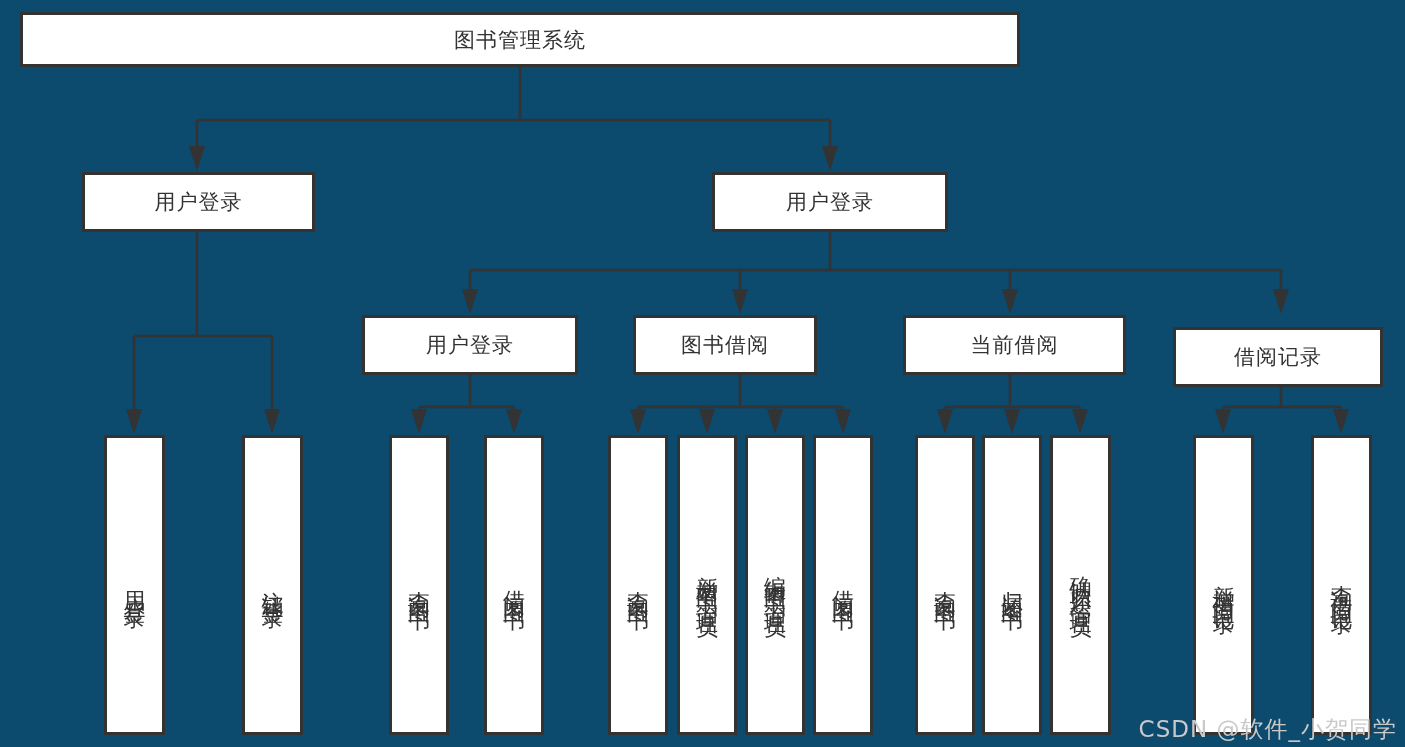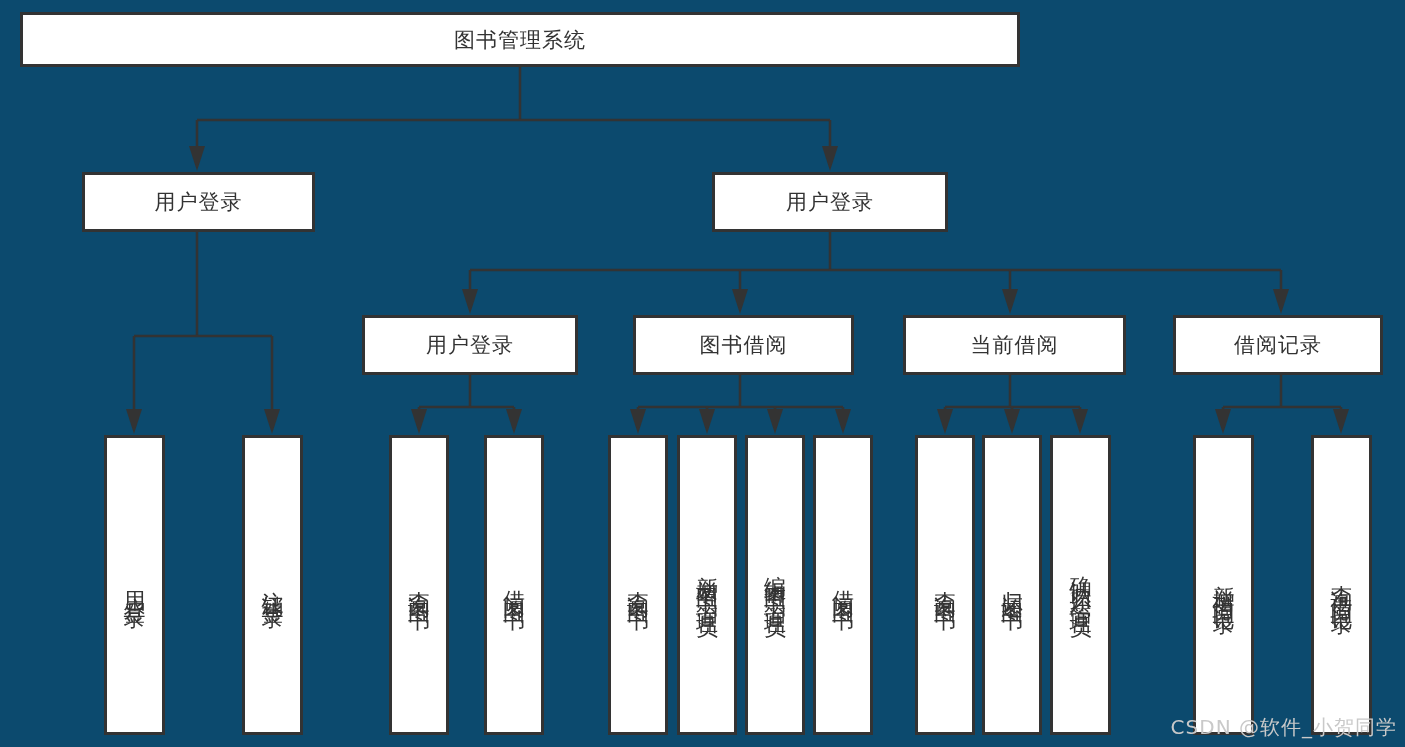--- a/index.html
+++ b/index.html
@@ -12,21 +12,21 @@
     position:absolute; background:#ffffff; border:3px solid #333333;
     box-sizing:border-box; display:flex; align-items:center; justify-content:center;
     color:#333333;
   }
   .hbox { font-size:21px; letter-spacing:1px; }
   .vtext {
     writing-mode:vertical-rl; text-orientation:mixed;
     font-size:22px; letter-spacing:6px; line-height:1; color:#333333;
   }
   .watermark {
-    position:absolute; top:714px; right:8px; font-size:20px;
+    position:absolute; top:714px; right:8px; font-size:23px;
     color:#c9c9c9; letter-spacing:1px; z-index:5; white-space:nowrap;
   }
 </style>
 </head>
 <body>
 
 <div class="canvas">
 
   <svg class="connectors" viewBox="0 0 1405 747" stroke="#333333" stroke-width="2.5" fill="#333333">
 
@@ -89,23 +89,23 @@
     <line x1="1341" y1="407" x2="1341" y2="414"></line>
     <polygon points="1333,409 1349,409 1341,434" stroke="none"></polygon>
   </svg>
 
   <div class="box hbox" style="left:20px;top:12px;width:1000px;height:55px">图书管理系统</div>
 
   <div class="box hbox" style="left:82px;top:172px;width:233px;height:60px">用户登录</div>
   <div class="box hbox" style="left:712px;top:172px;width:236px;height:60px">用户登录</div>
 
   <div class="box hbox" style="left:362px;top:315px;width:216px;height:60px">用户登录</div>
-  <div class="box hbox" style="left:633px;top:315px;width:221px;height:60px">图书借阅</div>
+  <div class="box hbox" style="left:633px;top:315px;width:184px;height:60px">图书借阅</div>
   <div class="box hbox" style="left:903px;top:315px;width:223px;height:60px">当前借阅</div>
-  <div class="box hbox" style="left:1173px;top:315px;width:210px;height:60px">借阅记录</div>
+  <div class="box hbox" style="left:1173px;top:327px;width:210px;height:60px">借阅记录</div>
 
   <div class="box" style="left:104px;top:435px;width:61px;height:300px">
     <span class="vtext">用户登录</span>
   </div>
   <div class="box" style="left:242px;top:435px;width:61px;height:300px">
     <span class="vtext">注销登录</span>
   </div>
 
   <div class="box" style="left:389px;top:435px;width:60px;height:300px">
     <span class="vtext">查询图书</span>

